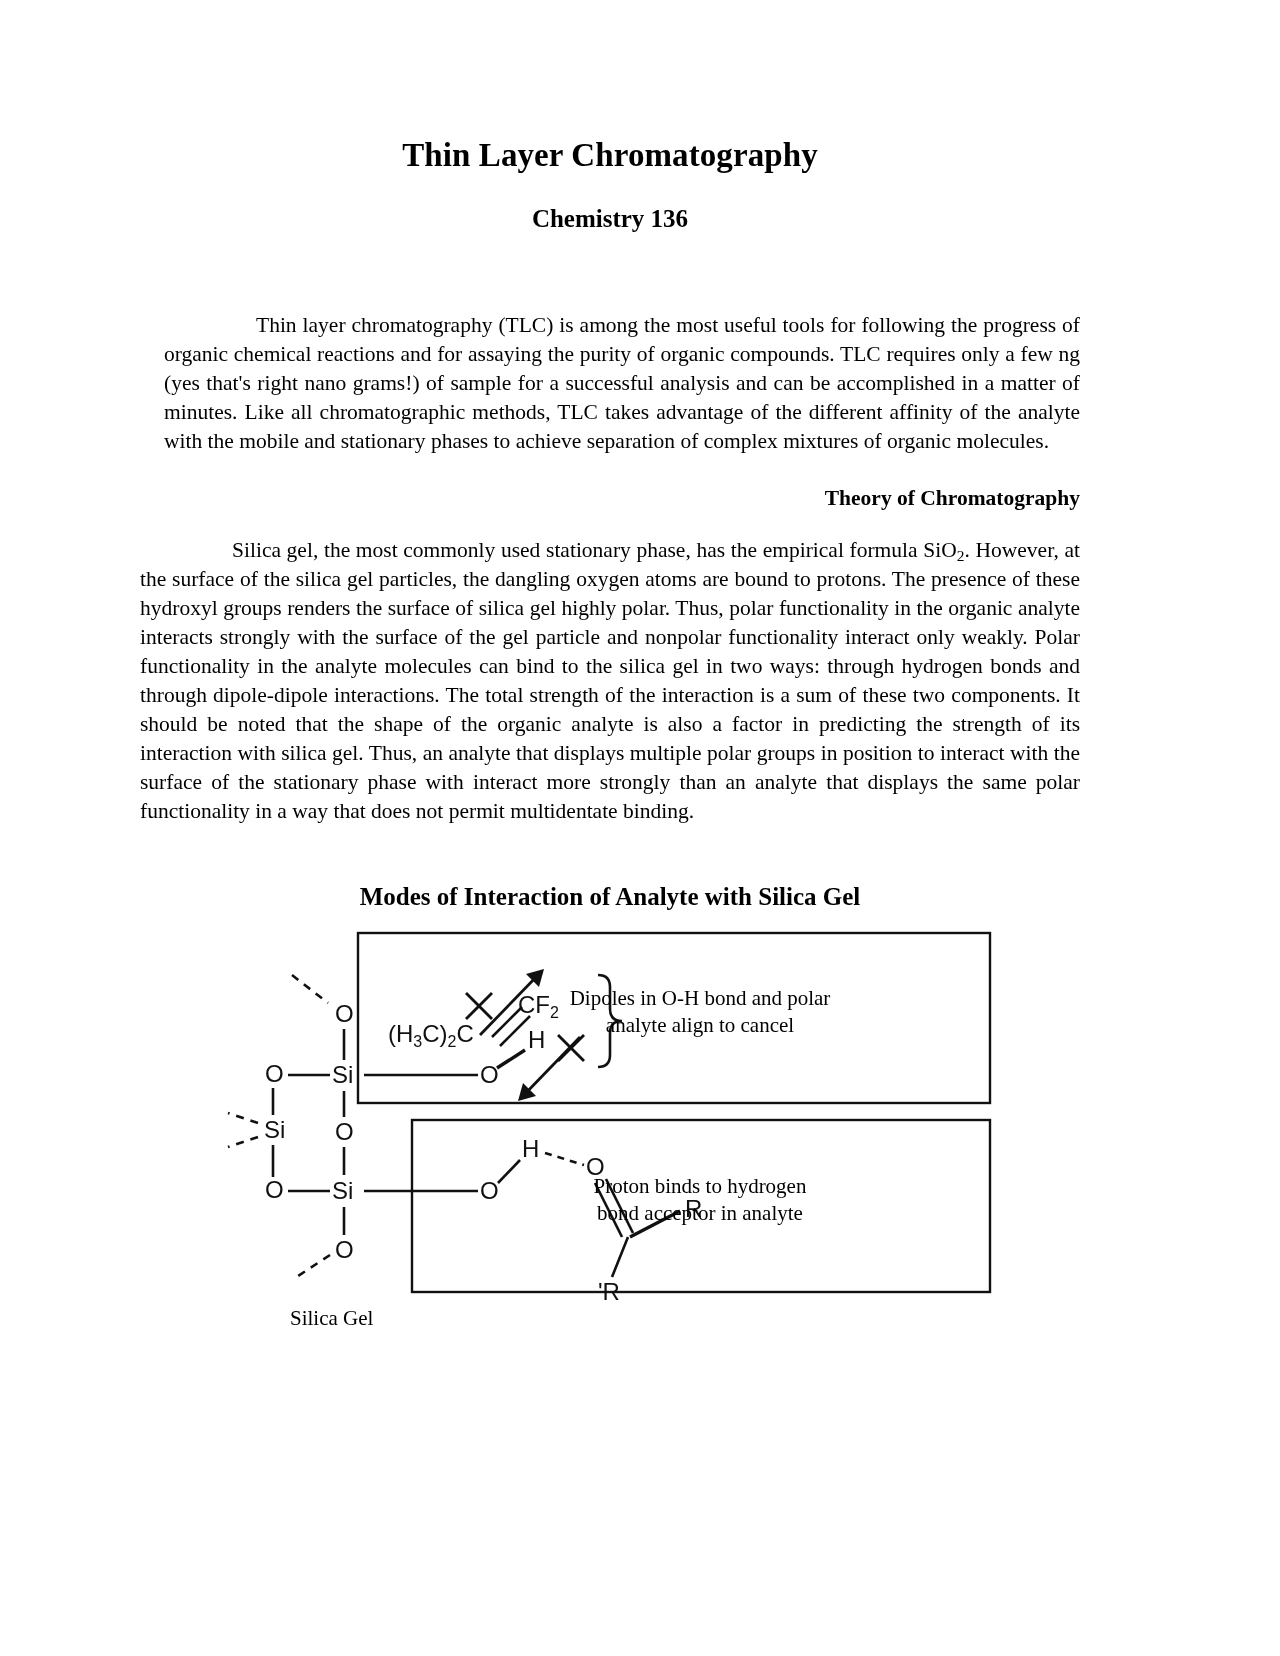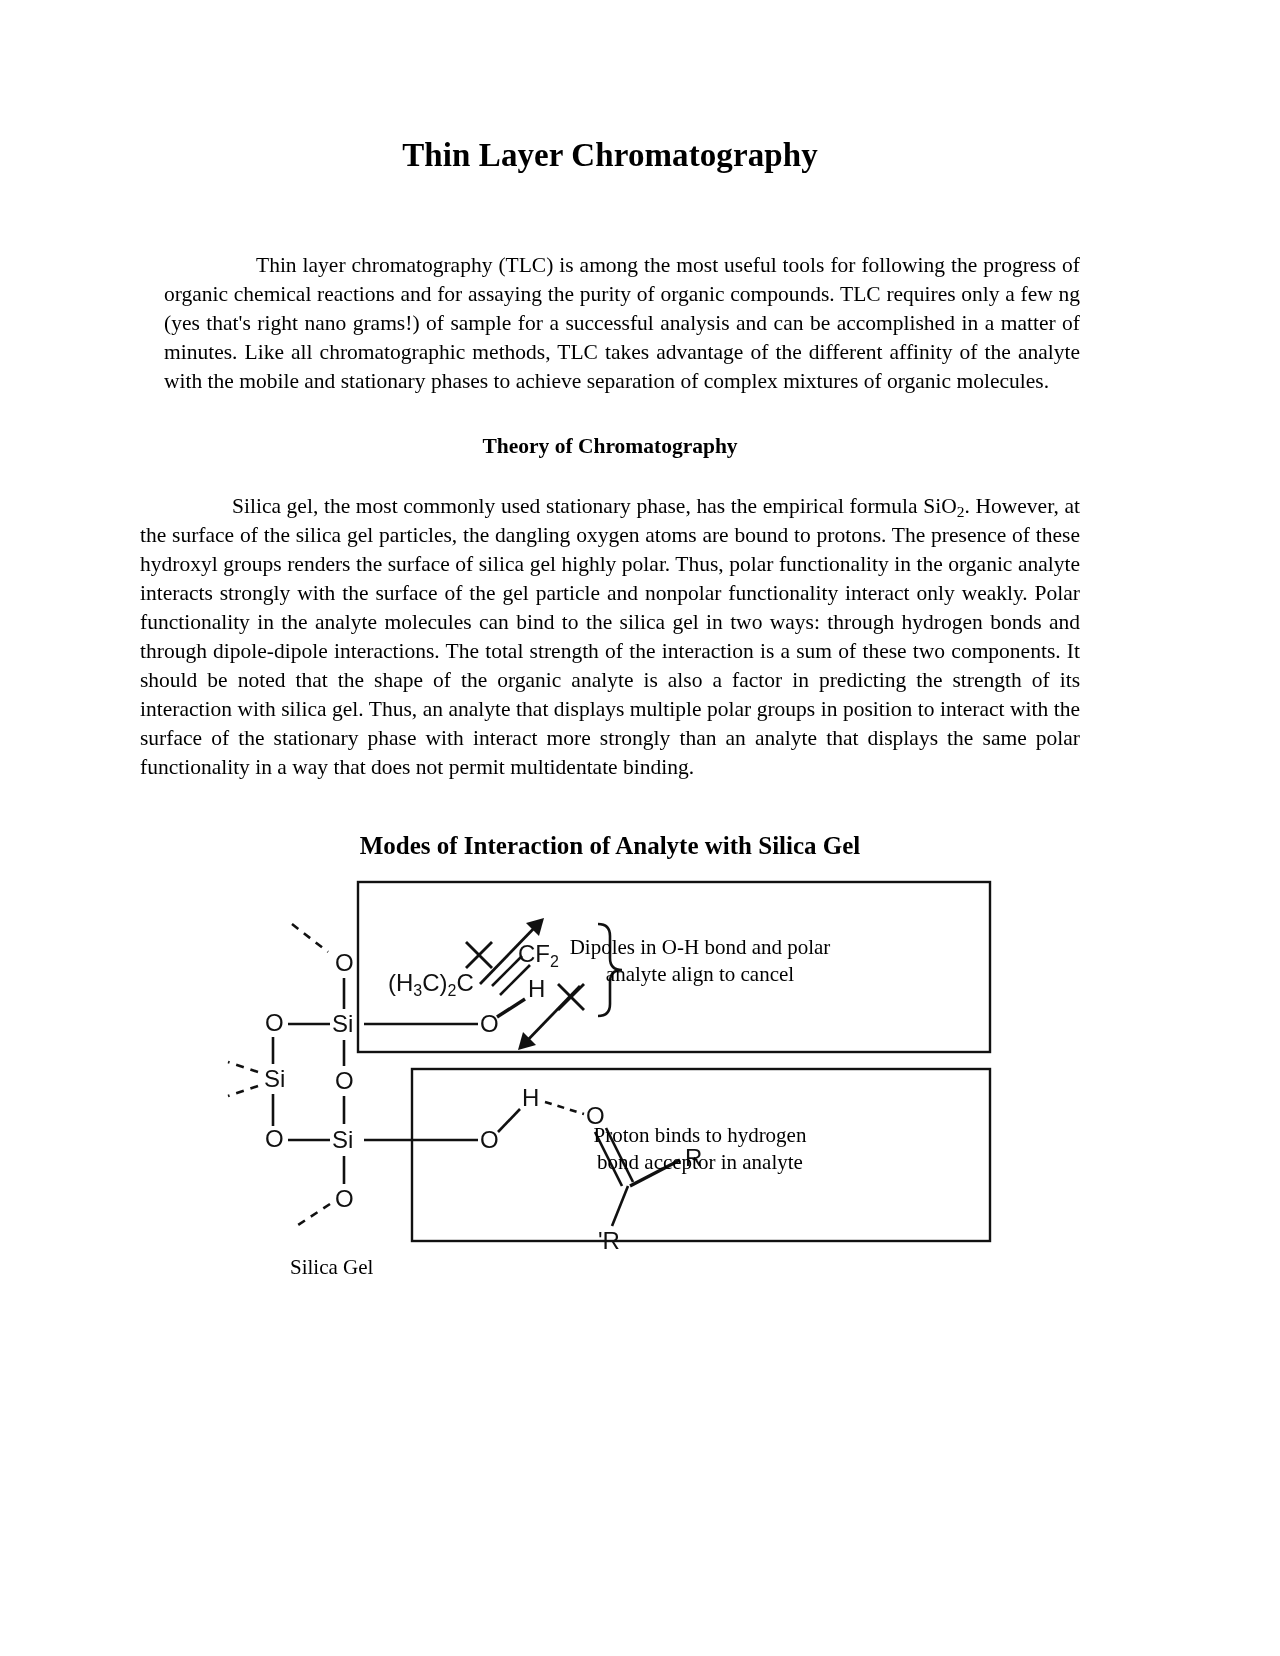--- a/index.html
+++ b/index.html
@@ -51,38 +51,38 @@
     line-height: 29px;
     text-align: justify;
     margin: 0;
     text-indent: 92px;
     hyphens: none;
   }
   .para-intro { padding-top: 78px; margin-left: 24px; }
   .para-silica { padding-top: 25px; }
 
   .section-heading-center {
-    text-align: center;
+    text-align: right;
     font-size: 21.5px;
     font-weight: bold;
-    margin: 8px;
+    margin: 0;
     padding-top: 30px;
   }
   .section-heading-left {
     text-align: left;
     font-size: 21.5px;
     font-weight: bold;
     margin: 0;
     padding-top: 5px;
   }
   .figure-heading {
     text-align: center;
     font-size: 25px;
     font-weight: bold;
-    margin: 4px;
+    margin: 11px;
     padding-top: 46px;
   }
   sub {
     font-size: 0.72em;
     vertical-align: -0.25em;
     line-height: 0;
   }
 
   .figure-wrap {
     position: relative;
@@ -123,20 +123,21 @@
   .brace { stroke: #111111; stroke-width: 2.6; fill: none; }
 </style>
 </head>
 <body>
 
 <div class="page">
   <div class="content">
 
     <h1 class="doc-title">Thin Layer Chromatography</h1>
 
+    <h2 class="doc-subtitle">Chemistry 136</h2>
 
     <p class="para para-intro">Thin layer chromatography (TLC) is among the most useful tools for following the progress of organic chemical reactions and for assaying the purity of organic compounds.  TLC requires only a few ng (yes that's right nano grams!) of sample for a successful analysis and can be accomplished in a matter of minutes.  Like all chromatographic methods, TLC takes advantage of the different affinity of the analyte with the mobile and stationary phases to achieve separation of complex mixtures of organic molecules.</p>
 
     <h3 class="section-heading-center">Theory of Chromatography</h3>
 
 
     <p class="para para-silica"><span>Silica gel, the most commonly used stationary phase, has the empirical formula SiO</span><sub>2</sub><span>.  However, at the surface of the silica gel particles, the dangling oxygen atoms are bound to protons.  The presence of these hydroxyl groups renders the surface of silica gel highly polar.  Thus, polar functionality in the organic analyte interacts strongly with the surface of the gel particle and nonpolar functionality interact only weakly.  Polar functionality in the analyte molecules can bind to the silica gel in two ways:  through hydrogen bonds and through dipole-dipole interactions.  The total strength of the interaction is a sum of these two components.  It should be noted that the shape of the organic analyte is also a factor in predicting the strength of its interaction with silica gel.  Thus, an analyte that displays multiple polar groups in position to interact with the surface of the stationary phase with interact more strongly than an analyte that displays the same polar functionality in a way that does not permit multidentate binding.</span></p>
 
     <h3 class="figure-heading">Modes of Interaction of Analyte with Silica Gel</h3>
 

